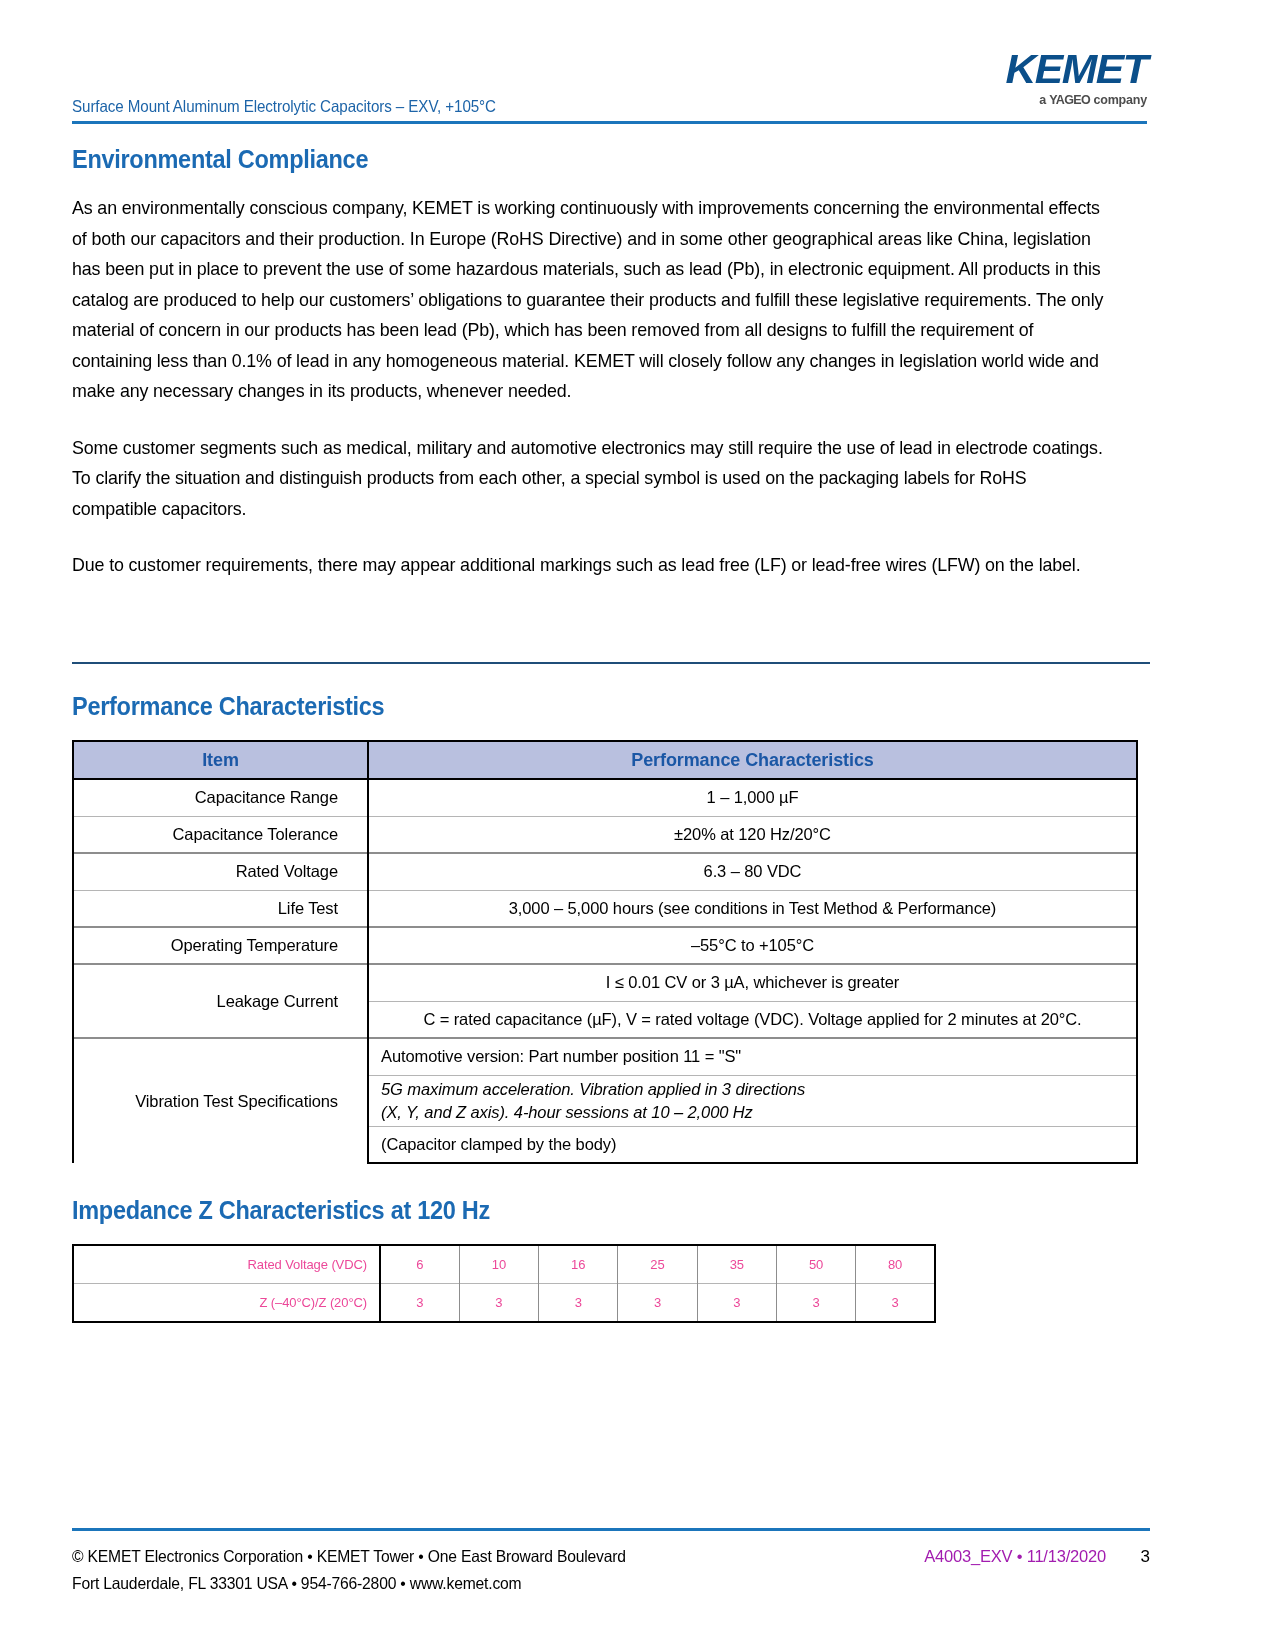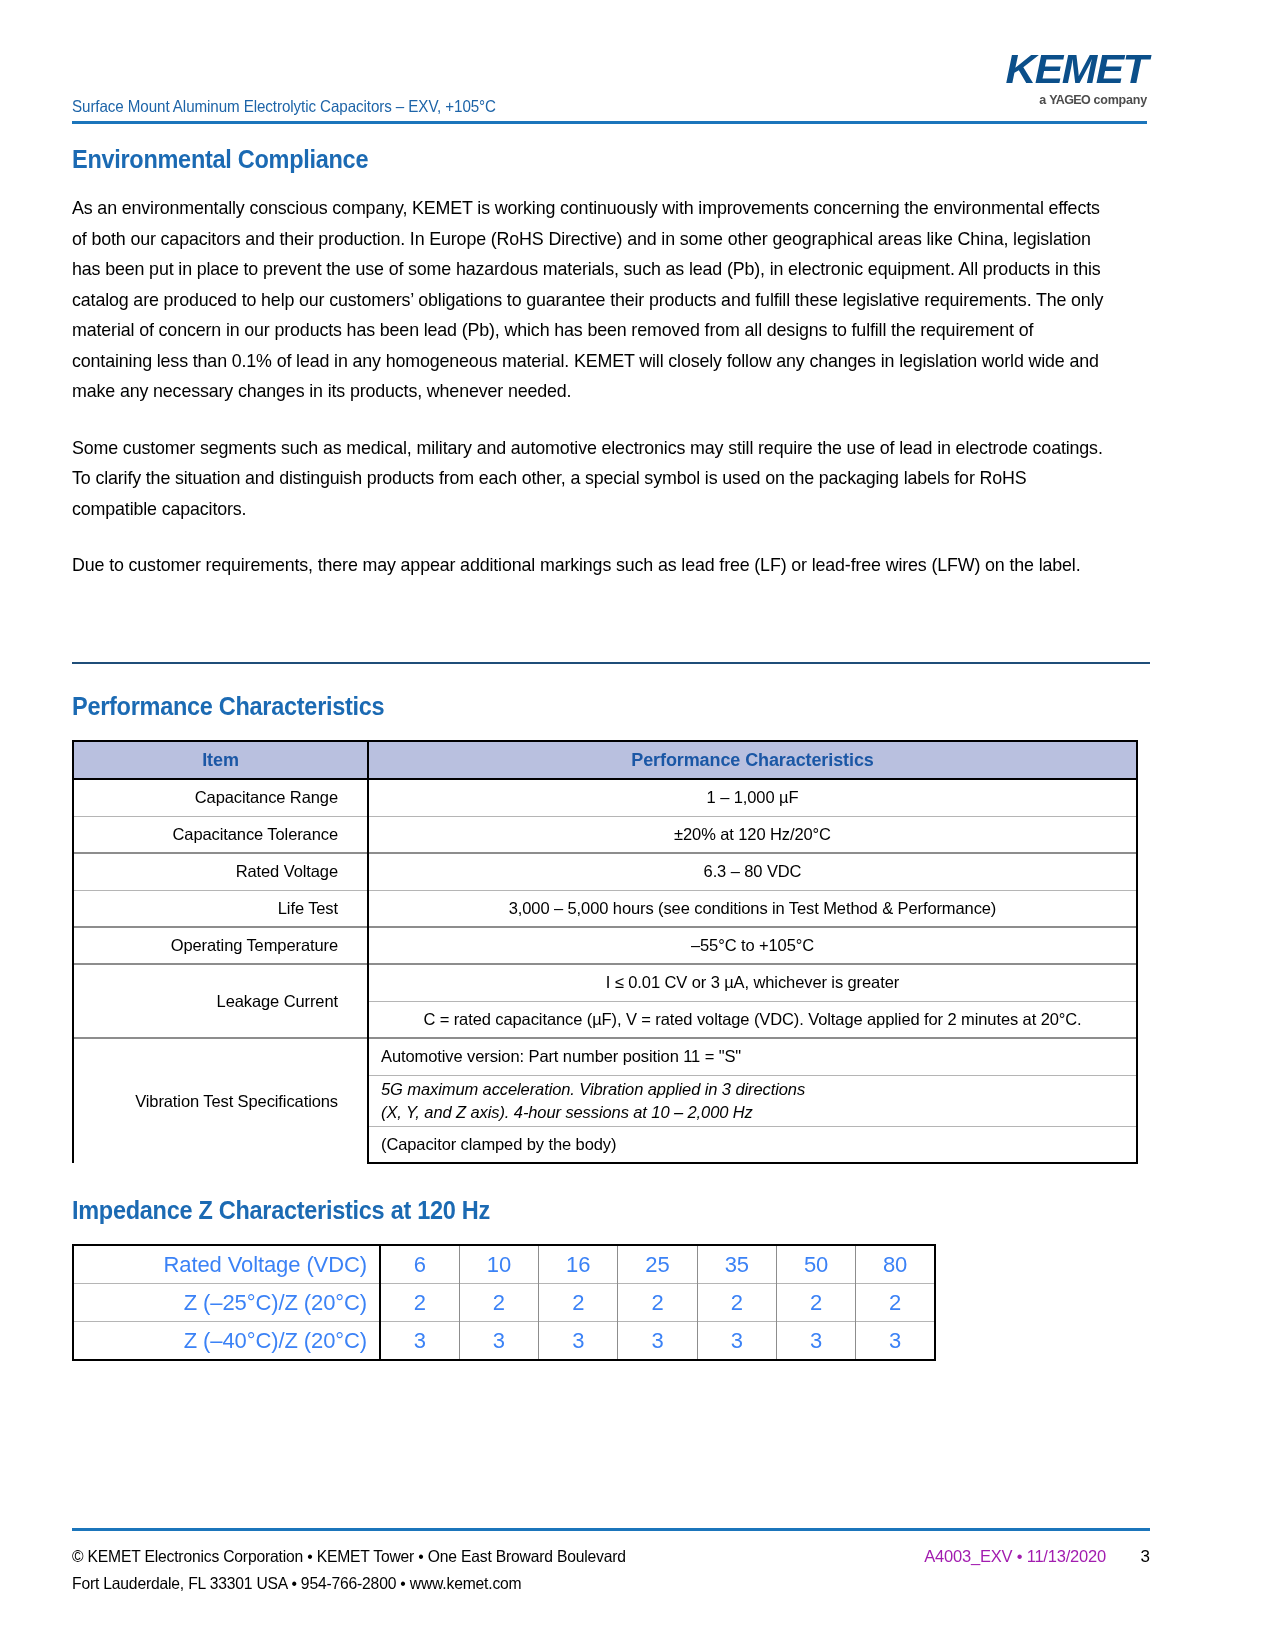--- a/index.html
+++ b/index.html
@@ -199,24 +199,24 @@
     width: 1078px;
   }
   table.imp {
     border-collapse: collapse;
     width: 864px;
     table-layout: fixed;
     margin-top: 20px;
     border: 2.5px solid #000;
   }
   table.imp td {
-    font-size: 22px;
+    font-size: 13px;
     height: 35px;
     text-align: center;
-    color: #3b82f6;
+    color: #ec4899;
     border-right: 1px solid #8d8d8d;
     letter-spacing: -0.1px;
   }
   table.imp td.hlabel {
     width: 292px;
     text-align: right;
     padding-right: 12px;
     border-right: 2px solid #000;
   }
   table.imp td:last-child { border-right: none; }
@@ -354,30 +354,20 @@
           <td class="hlabel">Rated Voltage (VDC)</td>
           <td>6</td>
           <td>10</td>
           <td>16</td>
           <td>25</td>
           <td>35</td>
           <td>50</td>
           <td>80</td>
         </tr>
         <tr>
-          <td class="hlabel">Z (–25°C)/Z (20°C)</td>
-          <td>2</td>
-          <td>2</td>
-          <td>2</td>
-          <td>2</td>
-          <td>2</td>
-          <td>2</td>
-          <td>2</td>
-        </tr>
-        <tr>
           <td class="hlabel">Z (–40°C)/Z (20°C)</td>
           <td>3</td>
           <td>3</td>
           <td>3</td>
           <td>3</td>
           <td>3</td>
           <td>3</td>
           <td>3</td>
         </tr>
       </tbody>

